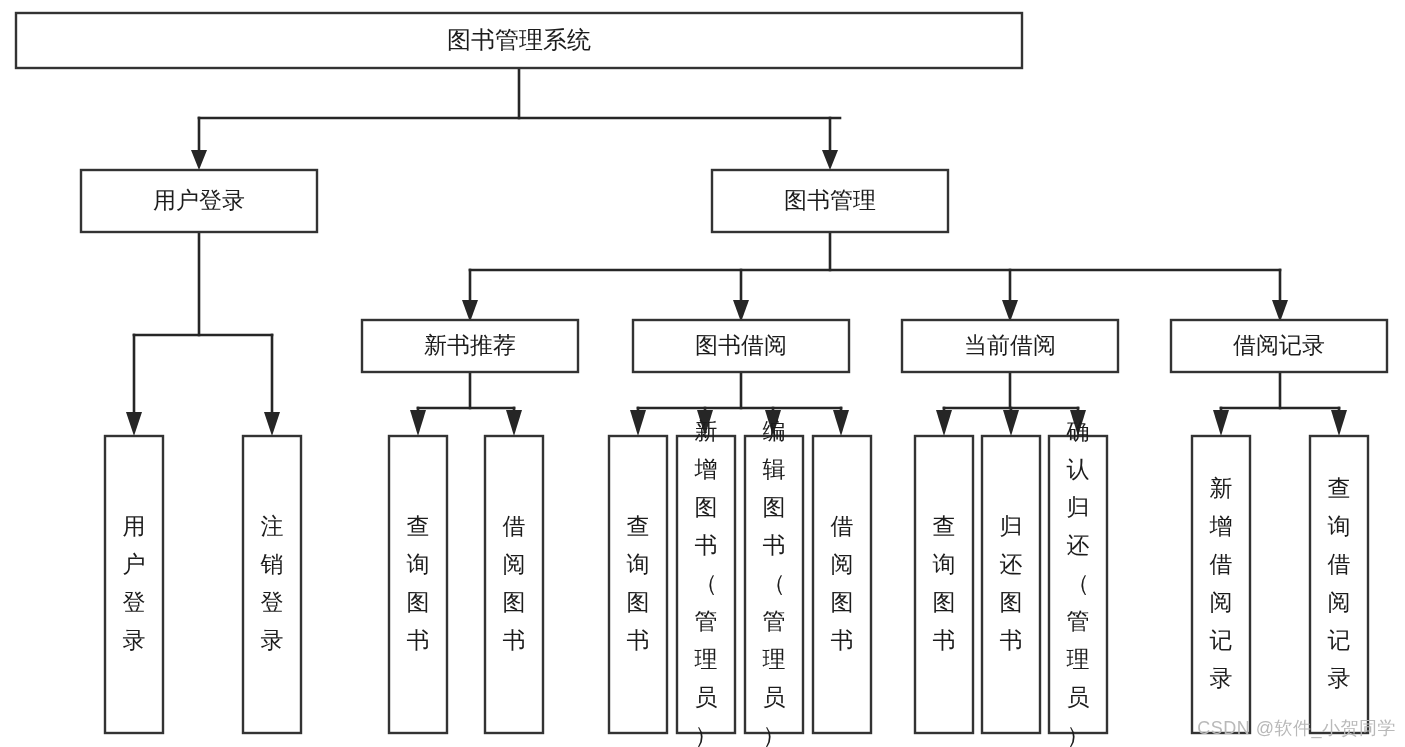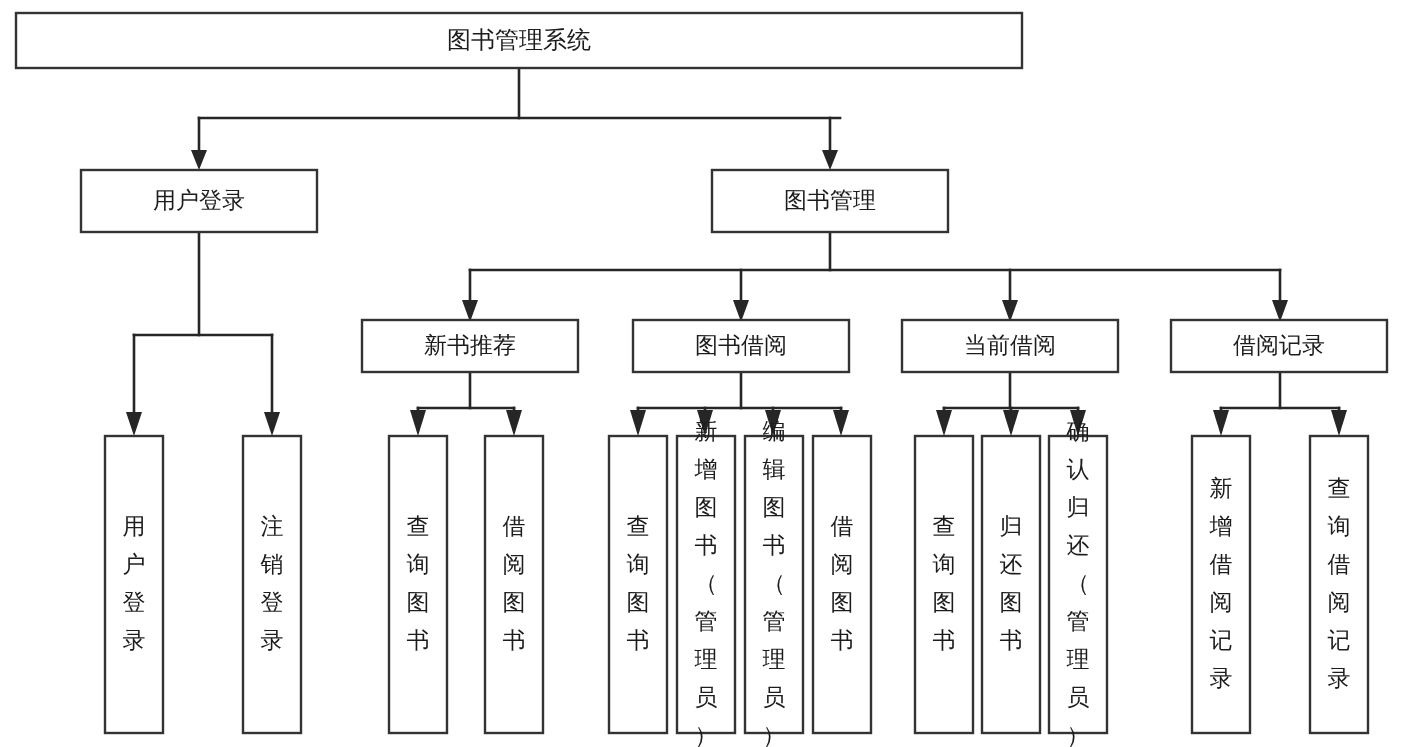--- a/index.html
+++ b/index.html
@@ -240,14 +240,15 @@
       <rect class="node-box" x="1192" y="436" width="58" height="297"></rect>
       <text class="node-label label-v" x="1221"><tspan x="1221" y="490">新</tspan><tspan x="1221" y="528">增</tspan><tspan x="1221" y="566">借</tspan><tspan x="1221" y="604">阅</tspan><tspan x="1221" y="642">记</tspan><tspan x="1221" y="680">录</tspan></text>
     </g>
     <g>
       <rect class="node-box" x="1310" y="436" width="58" height="297"></rect>
       <text class="node-label label-v" x="1339"><tspan x="1339" y="490">查</tspan><tspan x="1339" y="528">询</tspan><tspan x="1339" y="566">借</tspan><tspan x="1339" y="604">阅</tspan><tspan x="1339" y="642">记</tspan><tspan x="1339" y="680">录</tspan></text>
     </g>
 
   </svg>
 
+  <div class="watermark">CSDN @软件_小贺同学</div>
 
 </div>
 
 </body></html>

